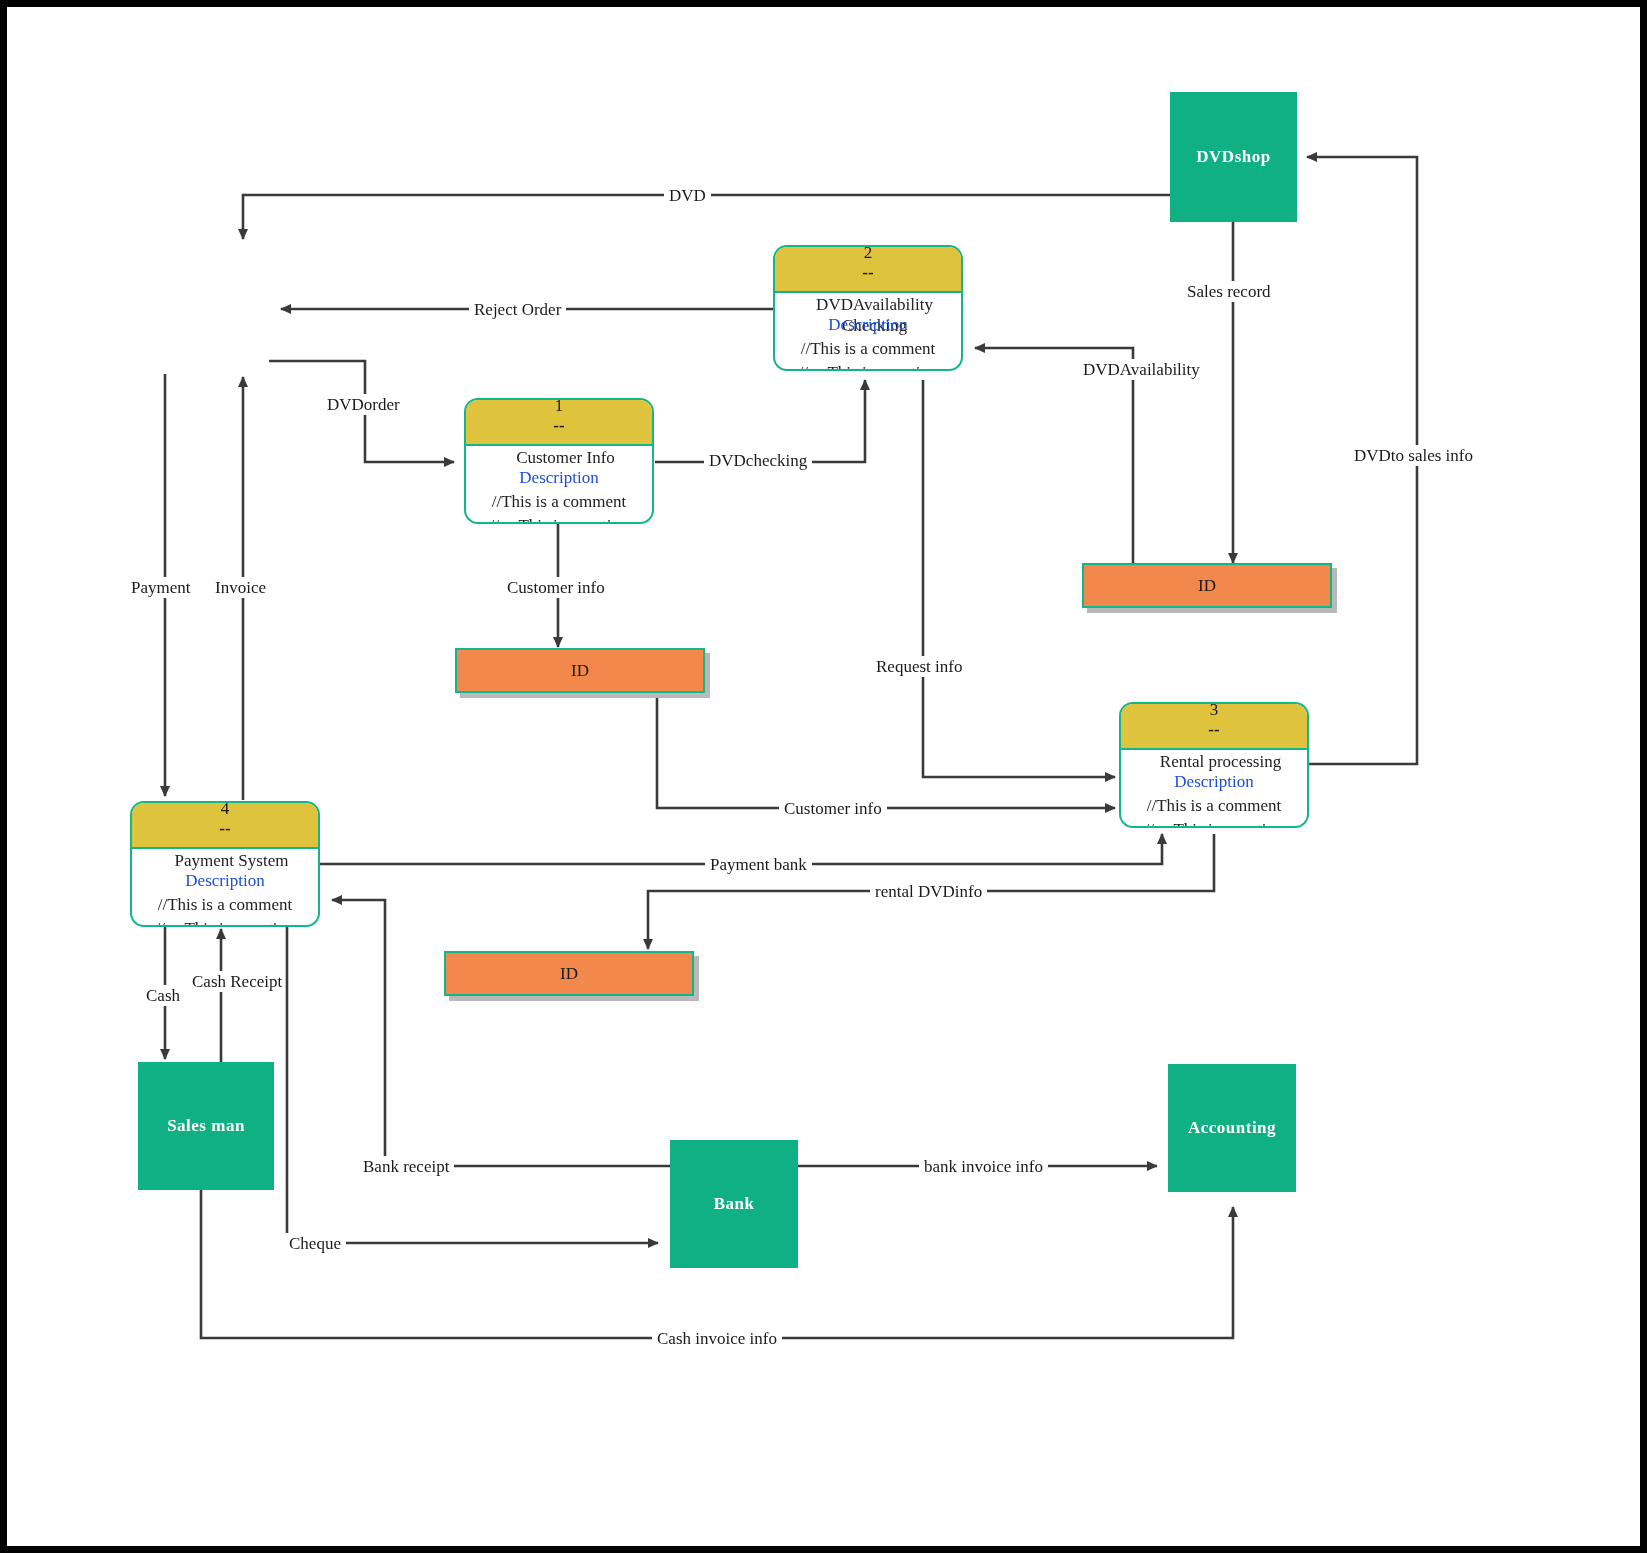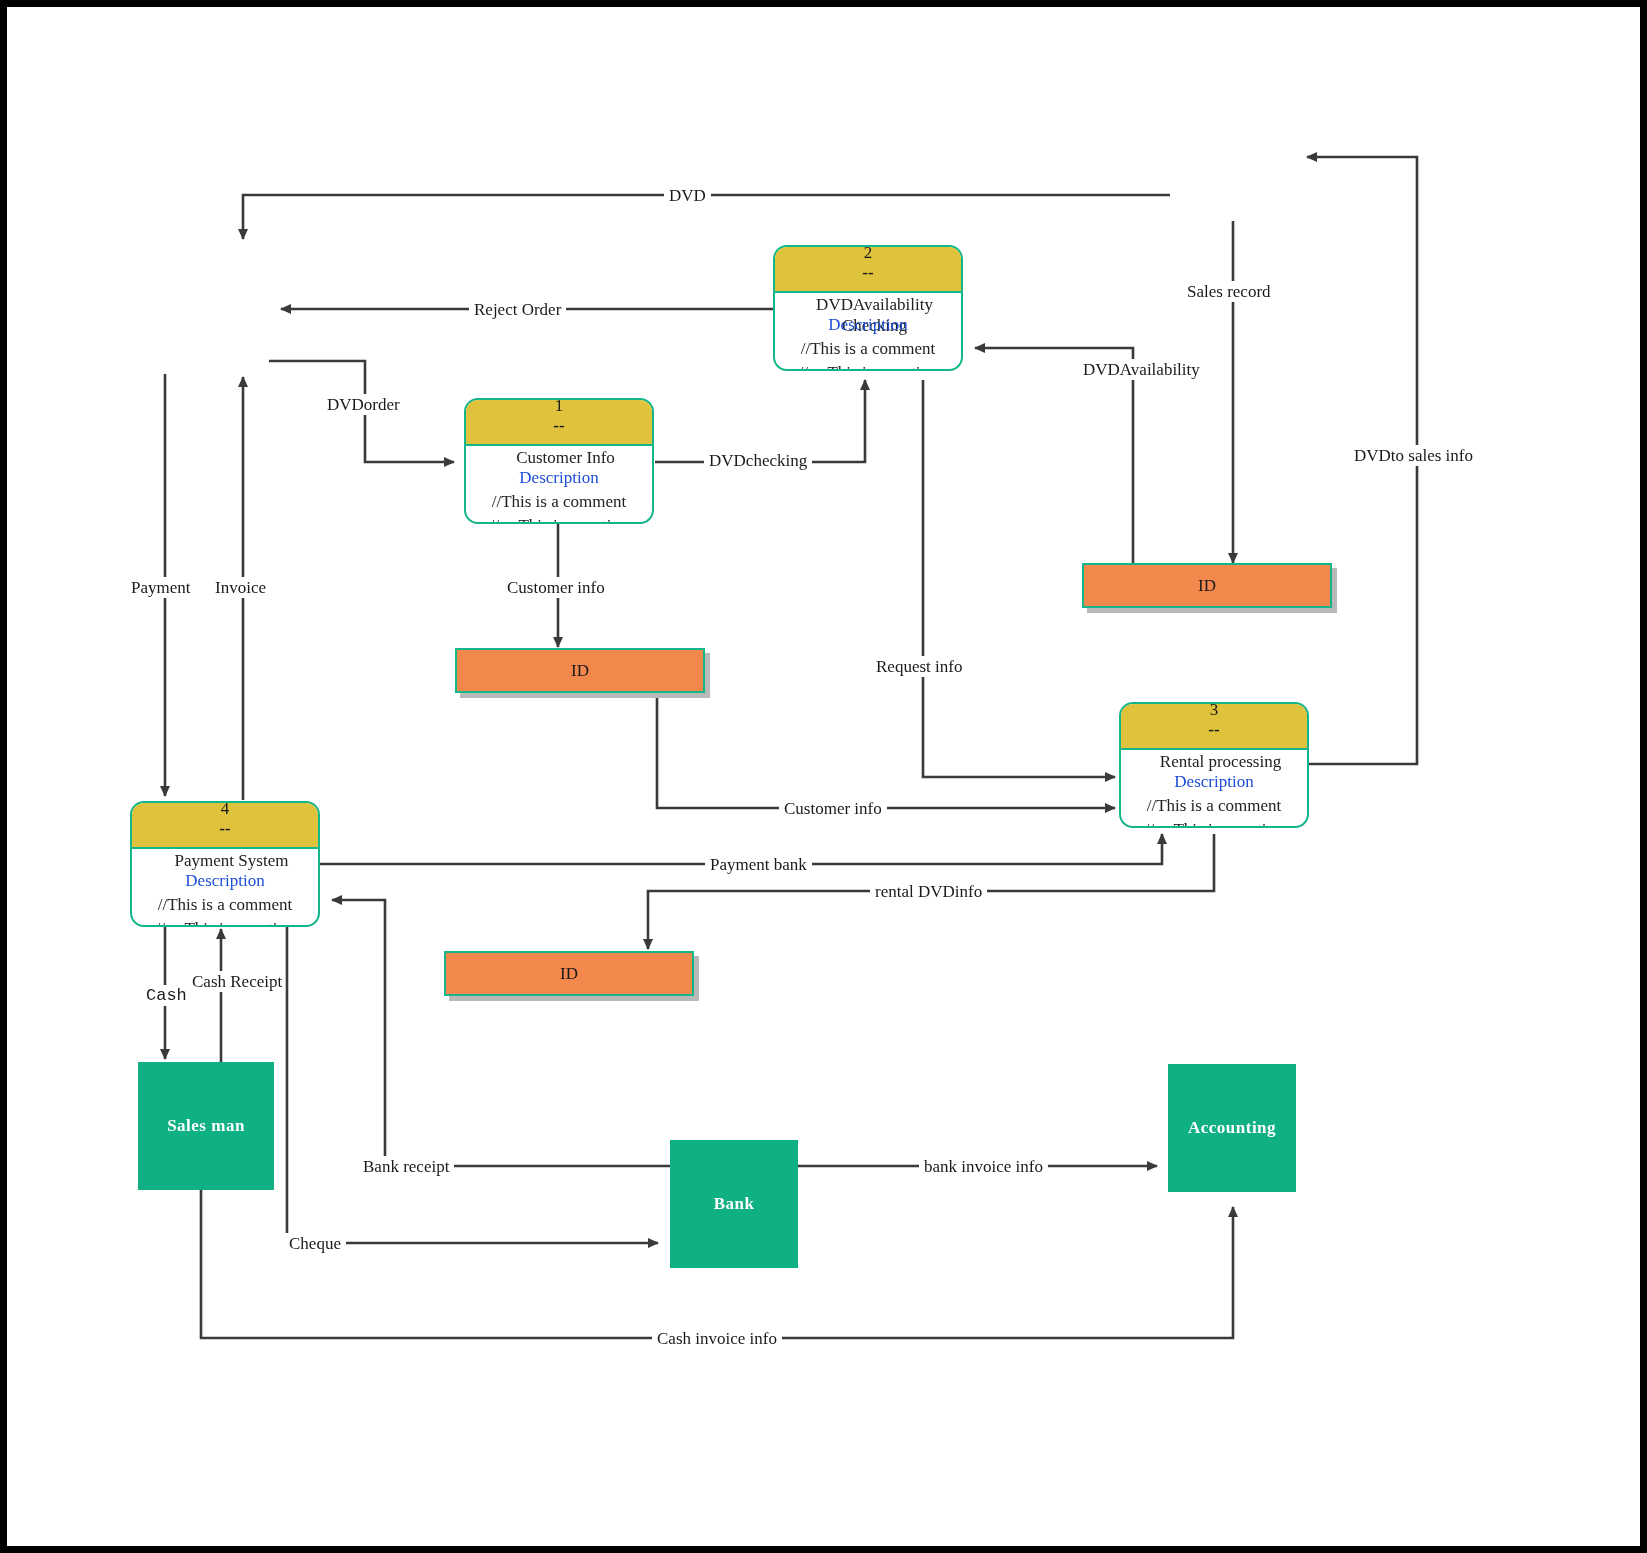--- a/index.html
+++ b/index.html
@@ -192,20 +192,23 @@
       <path d="M663,1159 L378,1159 L378,893 L325,893" marker-end="url(#arr)"></path>
 
       <path d="M791,1159 L1150,1159" marker-end="url(#arr)"></path>
 
       <path d="M280,919 L280,1236 L651,1236" marker-end="url(#arr)"></path>
 
       <path d="M194,1182 L194,1331 L1226,1331 L1226,1200" marker-end="url(#arr)"></path>
     </g>
   </svg>
 
+  <div class="entity" style="left:1163px; top:85px; width:127px; height:130px;">
+    <span>DVDshop</span>
+  </div>
 
 
   <div class="entity" style="left:131px; top:1055px; width:136px; height:128px;">
     <span>Sales  man</span>
   </div>
 
   <div class="entity" style="left:663px; top:1133px; width:128px; height:128px;">
     <span>Bank</span>
   </div>
 
@@ -319,21 +322,21 @@
   <div class="flabel" style="left:203px; top:570px;">Invoice</div>
 
   <div class="flabel" style="left:864px; top:649px;">Request  info</div>
 
   <div class="flabel" style="left:772px; top:791px;">Customer  info</div>
 
   <div class="flabel" style="left:698px; top:847px;">Payment  bank</div>
 
   <div class="flabel" style="left:863px; top:874px;">rental DVDinfo</div>
 
-  <div class="flabel" style="left:134px; top:978px;font-family:Liberation Mono, monospace;">Cash</div>
+  <div class="flabel" style="left:134px; top:978px;">Cash</div>
 
   <div class="flabel" style="left:185px; top:964px; width:62px; padding:0;">
     <span>Cash Receipt</span>
   </div>
 
   <div class="flabel" style="left:351px; top:1149px;">Bank receipt</div>
 
   <div class="flabel" style="left:912px; top:1149px;">bank invoice info</div>
 
   <div class="flabel" style="left:277px; top:1226px;">Cheque</div>

